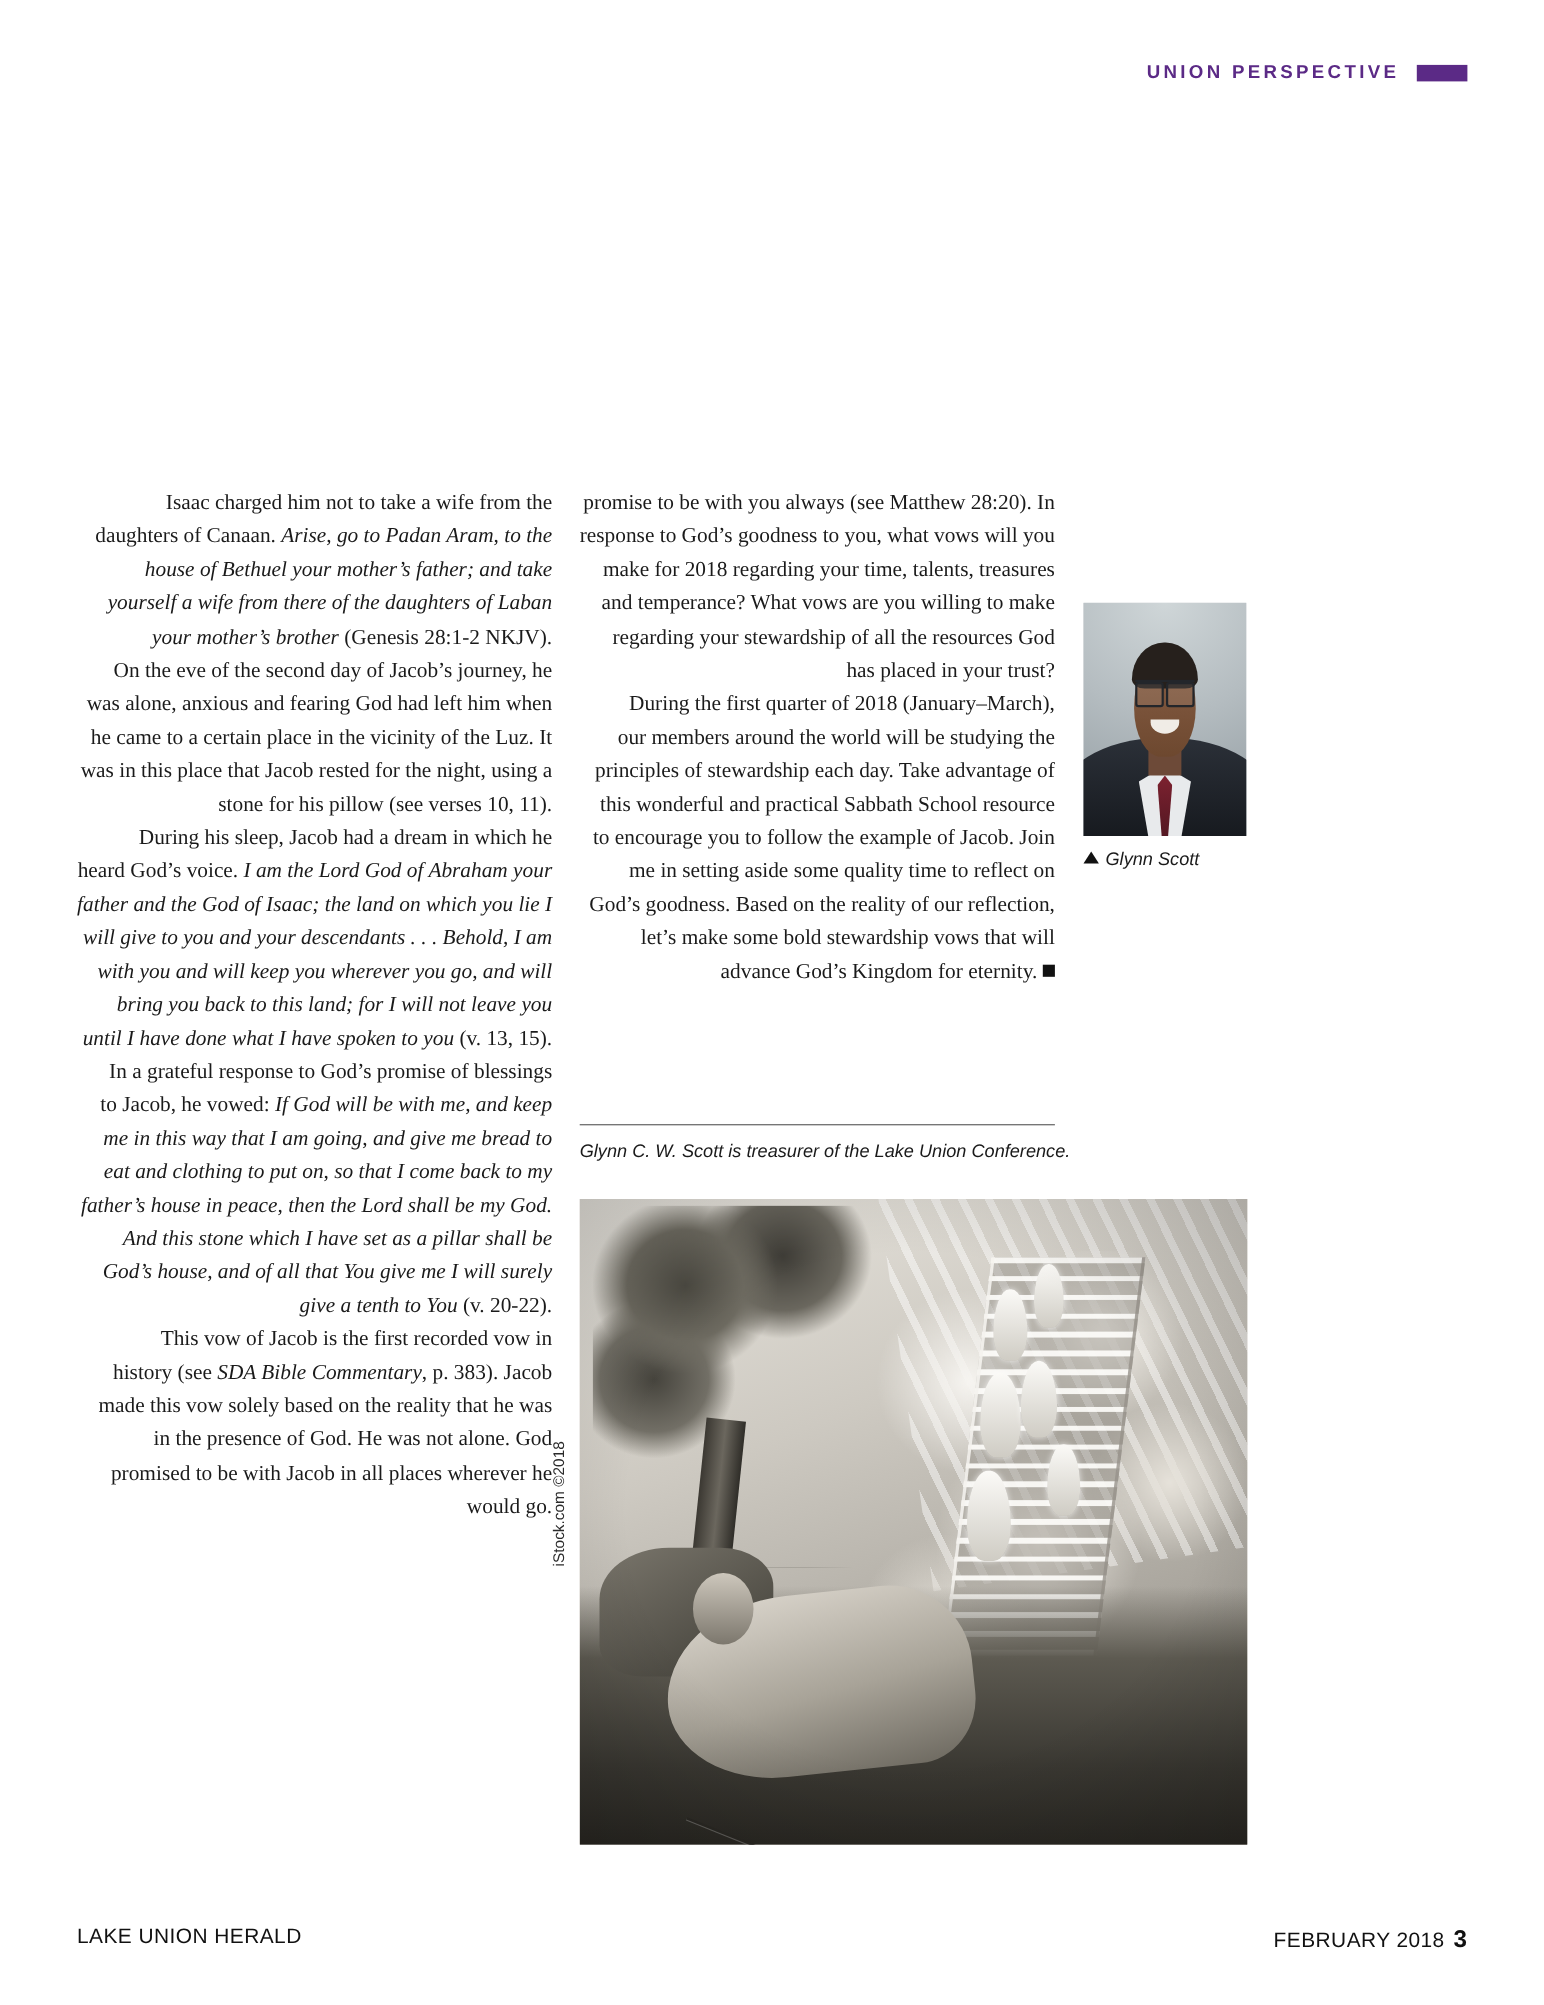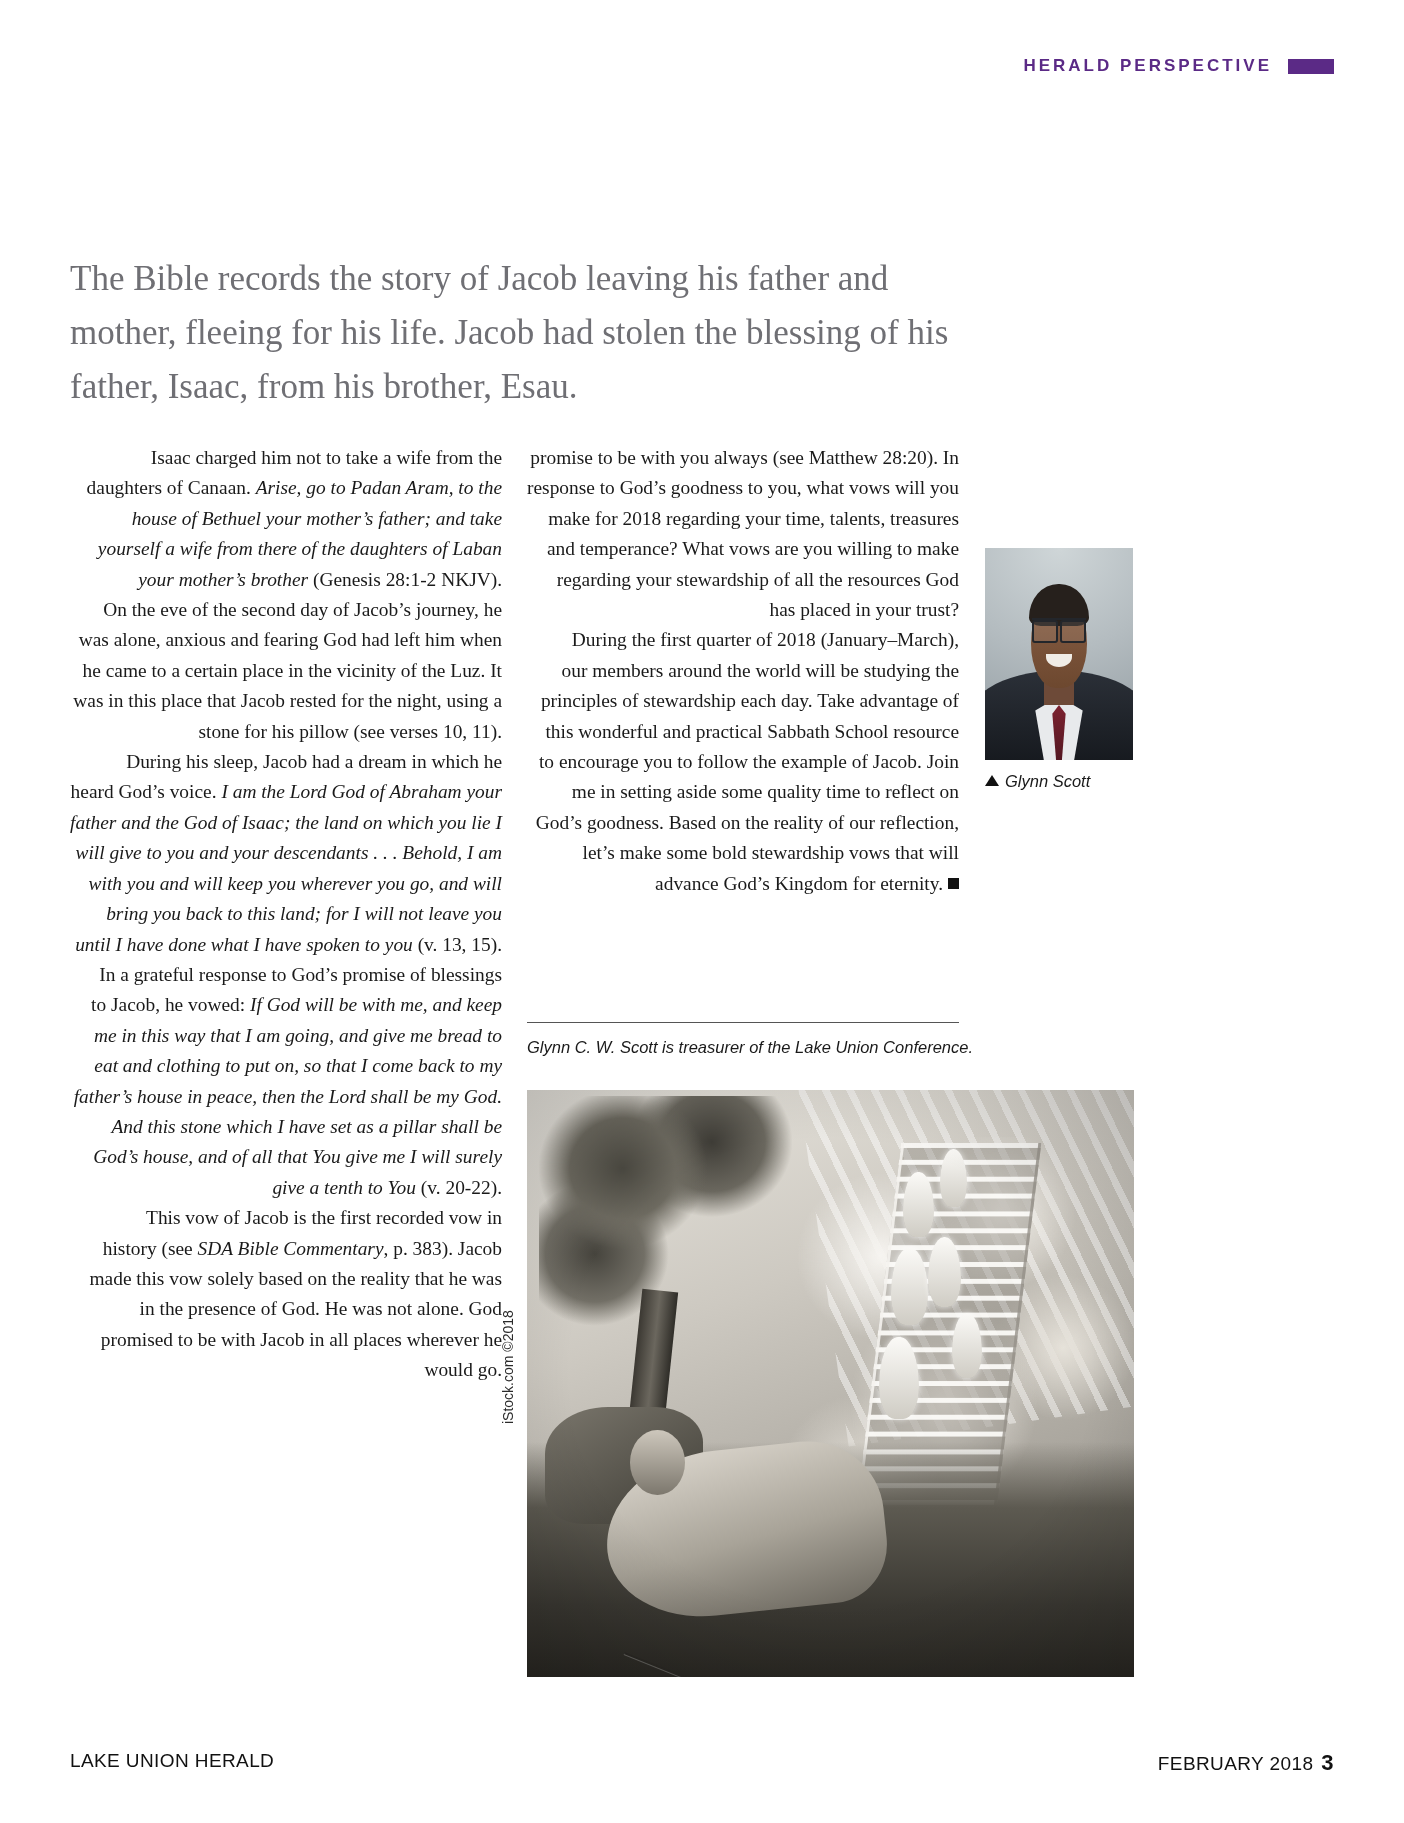--- a/index.html
+++ b/index.html
@@ -413,26 +413,25 @@
     font-size: 22px;
     margin-left: 8px;
   }
 </style>
 </head>
 <body>
 
 <div class="page">
 
   <div class="kicker-row">
-    <span class="kicker-text">HERALD PERSPECTIVE</span>
+    <span class="kicker-text">UNION PERSPECTIVE</span>
     <span class="kicker-block"></span>
   </div>
 
 
-  <div class="deck">The Bible records the story of Jacob leaving his father and mother, fleeing for his life. Jacob had stolen the blessing of his father, Isaac, from his brother, Esau.</div>
 
   <div class="col col-left">
     <p><span>Isaac charged him not to take a wife from the daughters of Canaan. </span><i>Arise, go to Padan Aram, to the house of Bethuel your mother’s father; and take yourself a wife from there of the daughters of Laban your mother’s brother</i><span> (Genesis 28:1-2 NKJV).</span></p>
     <p>On the eve of the second day of Jacob’s journey, he was alone, anxious and fearing God had left him when he came to a certain place in the vicinity of the Luz. It was in this place that Jacob rested for the night, using a stone for his pillow (see verses 10, 11).</p>
     <p><span>During his sleep, Jacob had a dream in which he heard God’s voice. </span><i>I am the Lord God of Abraham your father and the God of Isaac; the land on which you lie I will give to you and your descendants . . . Behold, I am with you and will keep you wherever you go, and will bring you back to this land; for I will not leave you until I have done what I have spoken to you</i><span> (v. 13, 15).</span></p>
     <p><span>In a grateful response to God’s promise of blessings to Jacob, he vowed: </span><i>If God will be with me, and keep me in this way that I am going, and give me bread to eat and clothing to put on, so that I come back to my father’s house in peace, then the Lord shall be my God. And this stone which I have set as a pillar shall be God’s house, and of all that You give me I will surely give a tenth to You</i><span> (v. 20-22).</span></p>
     <p><span>This vow of Jacob is the first recorded vow in history (see </span><i>SDA Bible Commentary</i><span>, p. 383). Jacob made this vow solely based on the reality that he was in the presence of God. He was not alone. God promised to be with Jacob in all places wherever he would go.</span></p>
   </div>
 
   <div class="col col-right">

